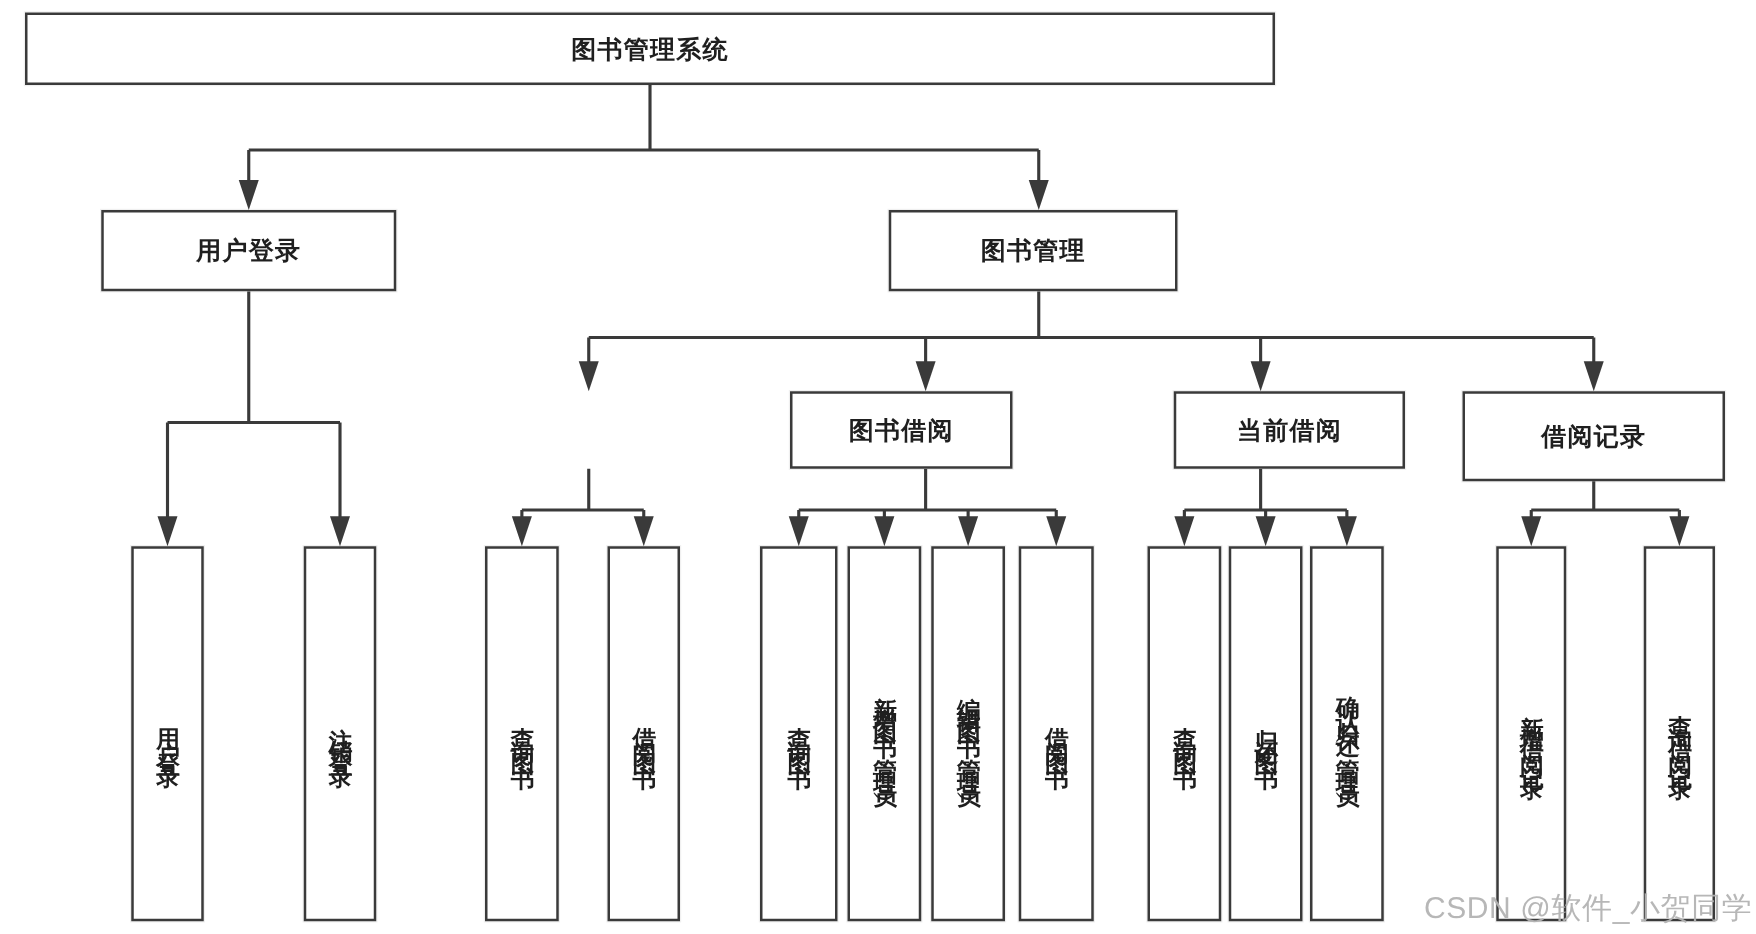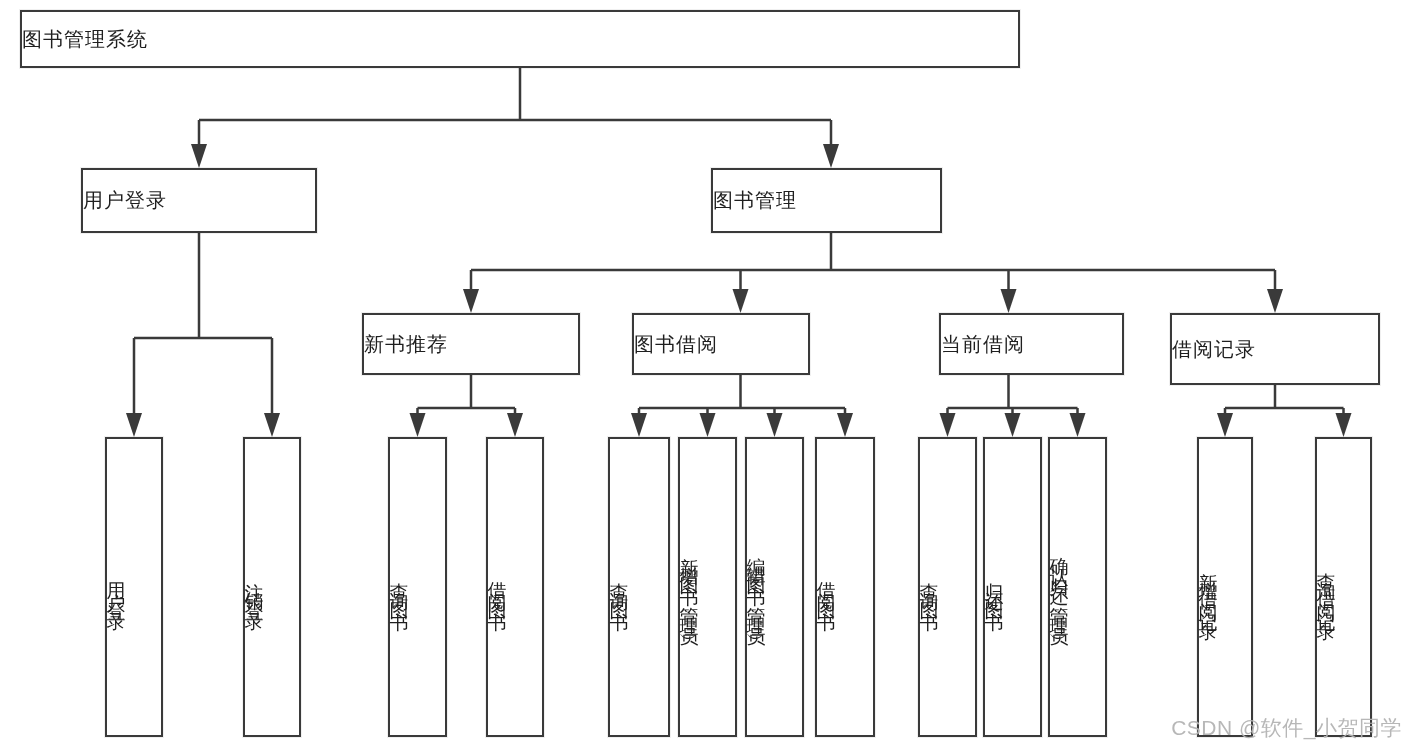--- a/index.html
+++ b/index.html
@@ -7,34 +7,35 @@
     width:1405px;height:747px;position:relative;overflow:hidden;
     background:var(--bg,#ffffff);
     font-family:"Liberation Sans","DejaVu Sans",sans-serif;
   }
   #canvas{position:absolute;inset:0;width:1405px;height:747px;}
   svg.wires{position:absolute;left:0;top:0;z-index:1;}
   .node{
     position:absolute;z-index:2;box-sizing:border-box;
     background:#ffffff;
     border:2.5px solid var(--line,#3a3a3a);
-    display:flex;align-items:center;
+    display:flex;align-items:center;justify-content:center;
     color:var(--text,#1f1f1f);
     box-shadow:0 0 0 1px rgba(0,0,0,0.06);
+    font-weight:bold;
   }
   .node .label{
     font-size:20px;letter-spacing:1px;white-space:nowrap;
   }
   .node.leaf .label{
     writing-mode:vertical-rl;text-orientation:mixed;
     font-size:19px;letter-spacing:10px;line-height:1;
   }
   .watermark{
     position:absolute;right:3px;bottom:5px;z-index:5;
-    font-size:21px;color:var(--wm,#b4b4b4);opacity:.95;
+    font-size:24px;color:var(--wm,#b4b4b4);opacity:.95;
     white-space:nowrap;letter-spacing:0.5px;
   }
 </style>
 </head>
 <body style="--line: #3a3a3a; --text: #1f1f1f; --bg: #ffffff; --wm: #b4b4b4;">
 
 <div id="canvas">
 
   <svg class="wires" width="1405" height="747" viewBox="0 0 1405 747">
     <g stroke="#3a3a3a" stroke-width="2.5" fill="none">
@@ -78,23 +79,20 @@
     <span class="label">图书管理系统</span>
   </div>
 
   <div class="node" style="left:81px;top:168px;width:236px;height:65px">
     <span class="label">用户登录</span>
   </div>
   <div class="node" style="left:711px;top:168px;width:231px;height:65px">
     <span class="label">图书管理</span>
   </div>
 
-  <div class="node" style="left:362px;top:313px;width:218px;height:62px">
-    <span class="label">新书推荐</span>
-  </div>
   <div class="node" style="left:632px;top:313px;width:178px;height:62px">
     <span class="label">图书借阅</span>
   </div>
   <div class="node" style="left:939px;top:313px;width:185px;height:62px">
     <span class="label">当前借阅</span>
   </div>
   <div class="node" style="left:1170px;top:313px;width:210px;height:72px">
     <span class="label">借阅记录</span>
   </div>
 

